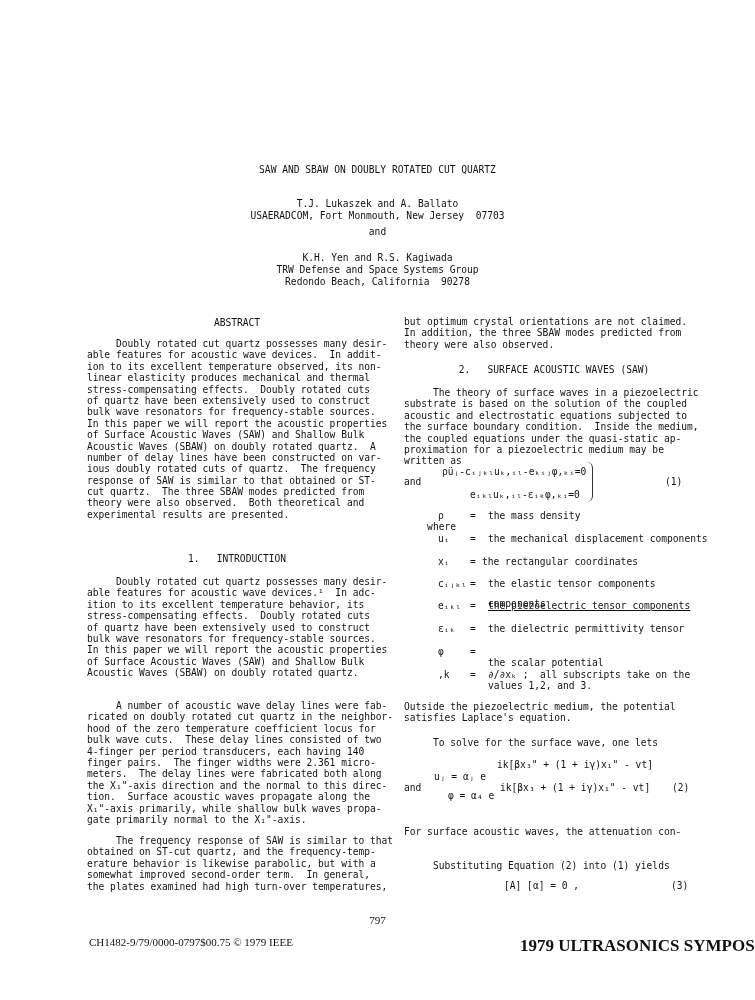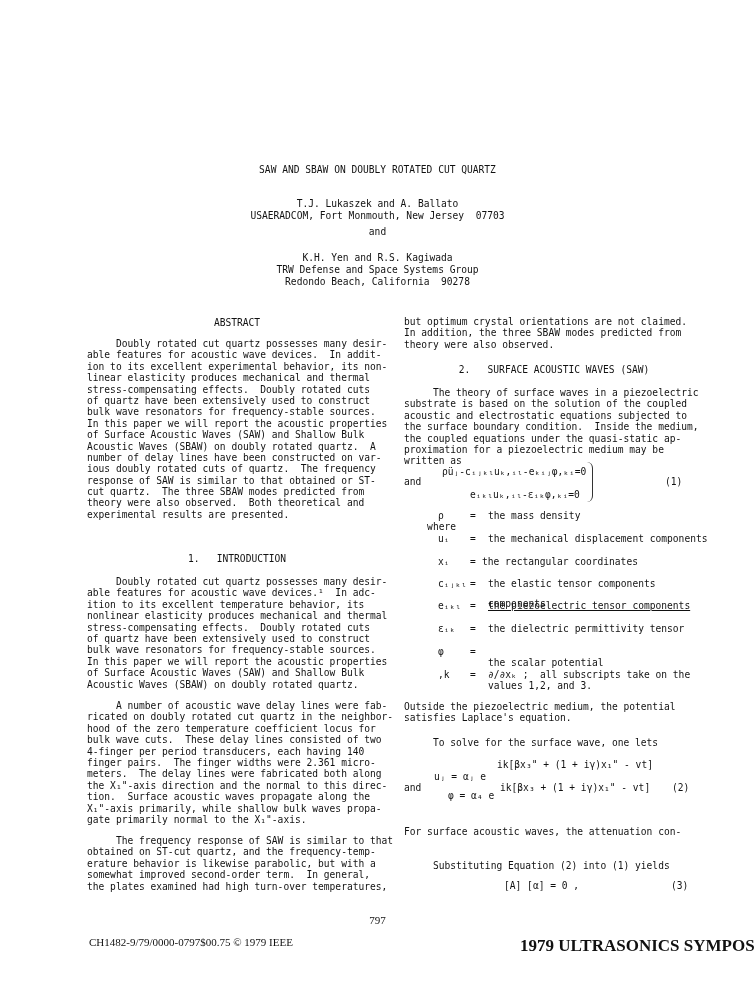--- a/index.html
+++ b/index.html
@@ -23,21 +23,21 @@
 <div class="abs mono center" style="left:0; width:755px; top:226px;">and</div>
 <div class="abs mono center" style="left:0; width:755px; top:252px;">K.H. Yen and R.S. Kagiwada</div>
 <div class="abs mono center" style="left:0; width:755px; top:264px;">TRW Defense and Space Systems Group</div>
 <div class="abs mono center" style="left:0; width:755px; top:276px;">Redondo Beach, California  90278</div>
 
 <div class="abs mono center" style="left:87px; width:300px; top:317px;">ABSTRACT</div>
 
 <div class="col mono" style="left:87px; top:338px;">
   <span class="line">     Doubly rotated cut quartz possesses many desir-</span>
   <span class="line">able features for acoustic wave devices.  In addit-</span>
-  <span class="line">ion to its excellent experimental behavior, its non-</span>
+  <span class="line">ion to its excellent temperature observed, its non-</span>
   <span class="line">linear elasticity produces mechanical and thermal</span>
   <span class="line">stress-compensating effects.  Doubly rotated cuts</span>
   <span class="line">of quartz have been extensively used to construct</span>
   <span class="line">bulk wave resonators for frequency-stable sources.</span>
   <span class="line">In this paper we will report the acoustic properties</span>
   <span class="line">of Surface Acoustic Waves (SAW) and Shallow Bulk</span>
   <span class="line">Acoustic Waves (SBAW) on doubly rotated quartz.  A</span>
   <span class="line">number of delay lines have been constructed on var-</span>
   <span class="line">ious doubly rotated cuts of quartz.  The frequency</span>
   <span class="line">response of SAW is similar to that obtained or ST-</span>
@@ -45,21 +45,20 @@
   <span class="line">theory were also observed.  Both theoretical and</span>
   <span class="line">experimental results are presented.</span>
 </div>
 
 <div class="abs mono center" style="left:87px; width:300px; top:553px;">1.   INTRODUCTION</div>
 
 <div class="col mono" style="left:87px; top:576px;">
   <span class="line">     Doubly rotated cut quartz possesses many desir-</span>
   <span class="line">able features for acoustic wave devices.¹  In adc-</span>
   <span class="line">ition to its excellent temperature behavior, its</span>
-  <span class="line">nonlinear elasticity produces mechanical and thermal</span>
   <span class="line">stress-compensating effects.  Doubly rotated cuts</span>
   <span class="line">of quartz have been extensively used to construct</span>
   <span class="line">bulk wave resonators for frequency-stable sources.</span>
   <span class="line">In this paper we will report the acoustic properties</span>
   <span class="line">of Surface Acoustic Waves (SAW) and Shallow Bulk</span>
   <span class="line">Acoustic Waves (SBAW) on doubly rotated quartz.</span>
 </div>
 
 <div class="col mono" style="left:87px; top:700px;">
   <span class="line">     A number of acoustic wave delay lines were fab-</span>

